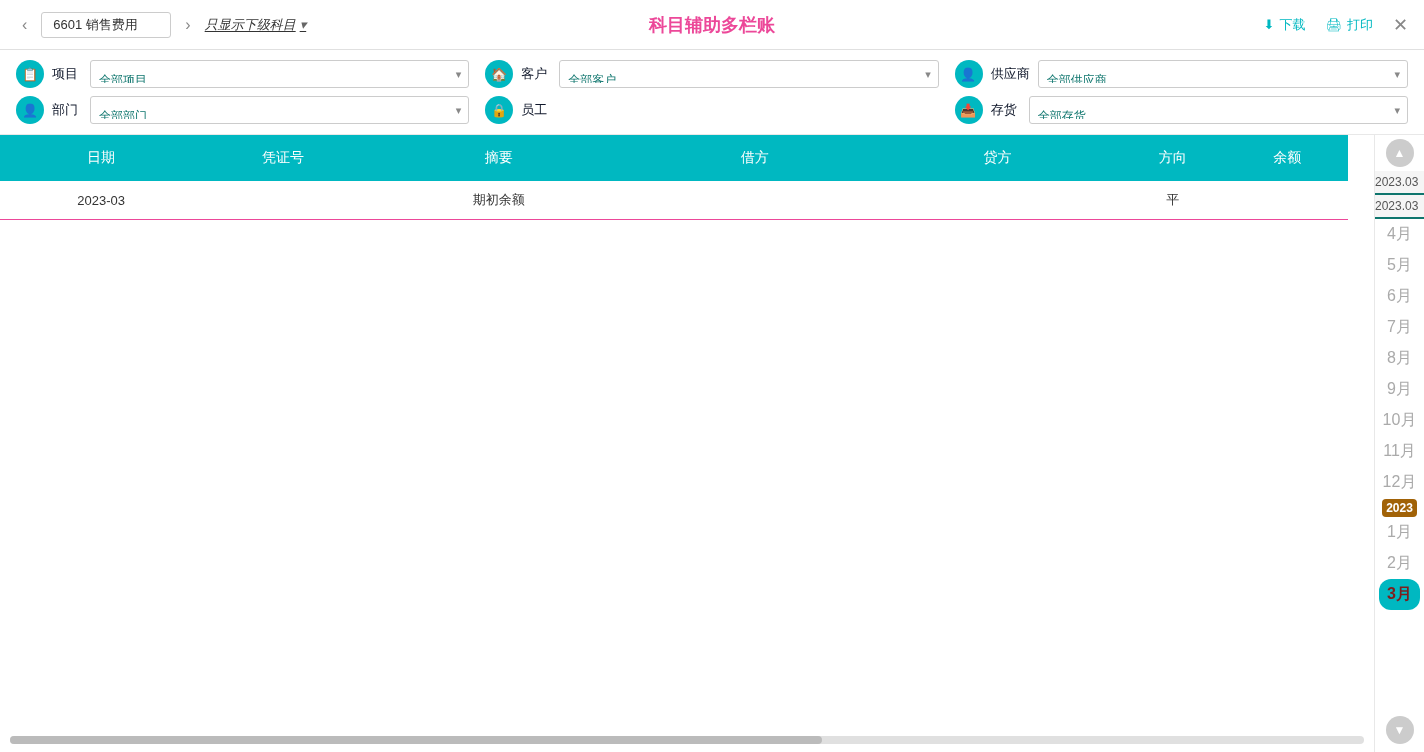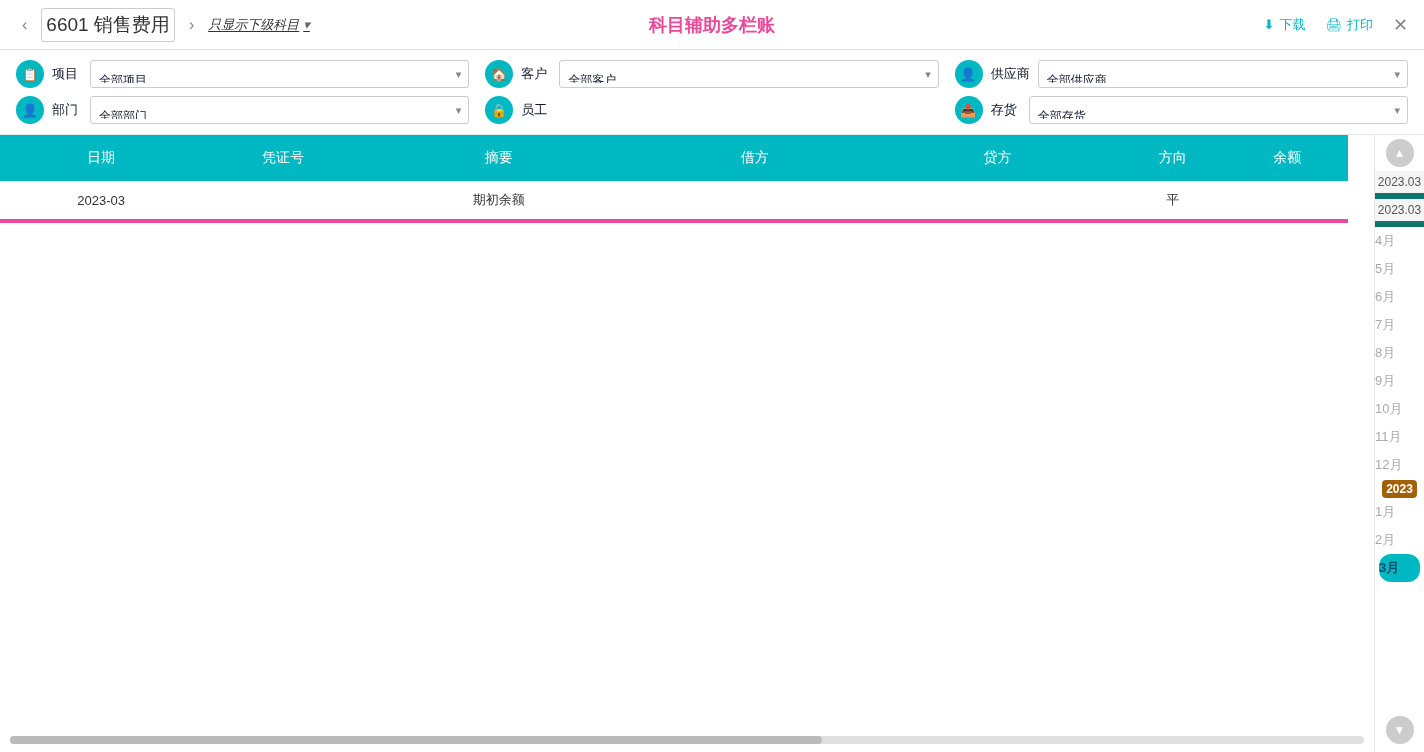--- a/index.html
+++ b/index.html
@@ -37,22 +37,22 @@
       background: none;
       border: none;
       cursor: pointer;
       color: #888;
       font-size: 16px;
       padding: 2px 6px;
     }
     .account-code-box {
       border: 1px solid #ccc;
       border-radius: 3px;
-      padding: 3px 4px;
-      font-size: 19px;
+      padding: 3px 11px;
+      font-size: 13px;
       color: #333;
       min-width: 130px;
     }
     .show-sub-btn {
       display: flex;
       align-items: center;
       gap: 4px;
       border: none;
       background: none;
       cursor: pointer;
@@ -128,21 +128,21 @@
     .filter-select-wrapper {
       flex: 1;
       position: relative;
     }
     .filter-select-wrapper select {
       width: 100%;
       border: 1px solid #ccc;
       border-radius: 3px;
       padding: 12px 24px 4px 8px;
       font-size: 12px;
-      color: #0f172a;
+      color: #0f766e;
       background: #fff;
       appearance: none;
       cursor: pointer;
       height: 28px;
     }
     .filter-select-wrapper::after {
       content: '▾';
       position: absolute;
       right: 8px;
       top: 50%;
@@ -166,21 +166,21 @@
       color: #fff;
     }
     thead th {
       padding: 14px 8px;
       text-align: center;
       font-weight: normal;
       font-size: 14px;
       border: none;
     }
     tbody tr {
-      border-bottom: 4px solid #ec4899;
+      border-bottom: 1px solid #ec4899;
     }
     tbody td {
       padding: 10px 8px;
       text-align: center;
       font-size: 13px;
       color: #333;
     }
     .col-date { width: 15%; }
     .col-voucher { width: 12%; }
     .col-summary { width: 20%; }
@@ -224,53 +224,54 @@
       display: flex;
       align-items: center;
       justify-content: center;
       color: #fff;
       font-size: 12px;
       cursor: pointer;
       margin: 4px 0;
       flex-shrink: 0;
     }
     .timeline-item {
-      font-size: 13px;
+      font-size: 16px;
       color: #aaa;
       cursor: pointer;
       padding: 5px 0;
       width: 100%;
+      text-align: center;
       flex-shrink: 0;
     }
     .timeline-item.active-teal {
       background: #00b8c1;
-      color: #0c4a6e;
+      color: #7f1d1d;
       border-radius: 12px;
       margin: 0 4px;
       width: calc(100% - 8px);
       font-weight: bold;
     }
     .timeline-year-badge {
       background: #a16207;
       color: #fff;
       border-radius: 4px;
       font-size: 12px;
       padding: 2px 4px;
       margin: 2px 0;
       font-weight: bold;
     }
     .timeline-header-item {
       font-size: 12px;
       color: #555;
       cursor: pointer;
       padding: 4px 0;
       width: 100%;
-      text-align: center;
+      text-align: left;
       background: #f5f5f5;
-      border-bottom: 6px solid #0f766e;
+      border-bottom: 2px solid #0f766e;
     }
   </style>
 </head>
 <body>
 
 <div class="window">
 
   <div class="title-bar">
     <div class="title-bar-left">
       <button class="nav-btn">‹</button>

